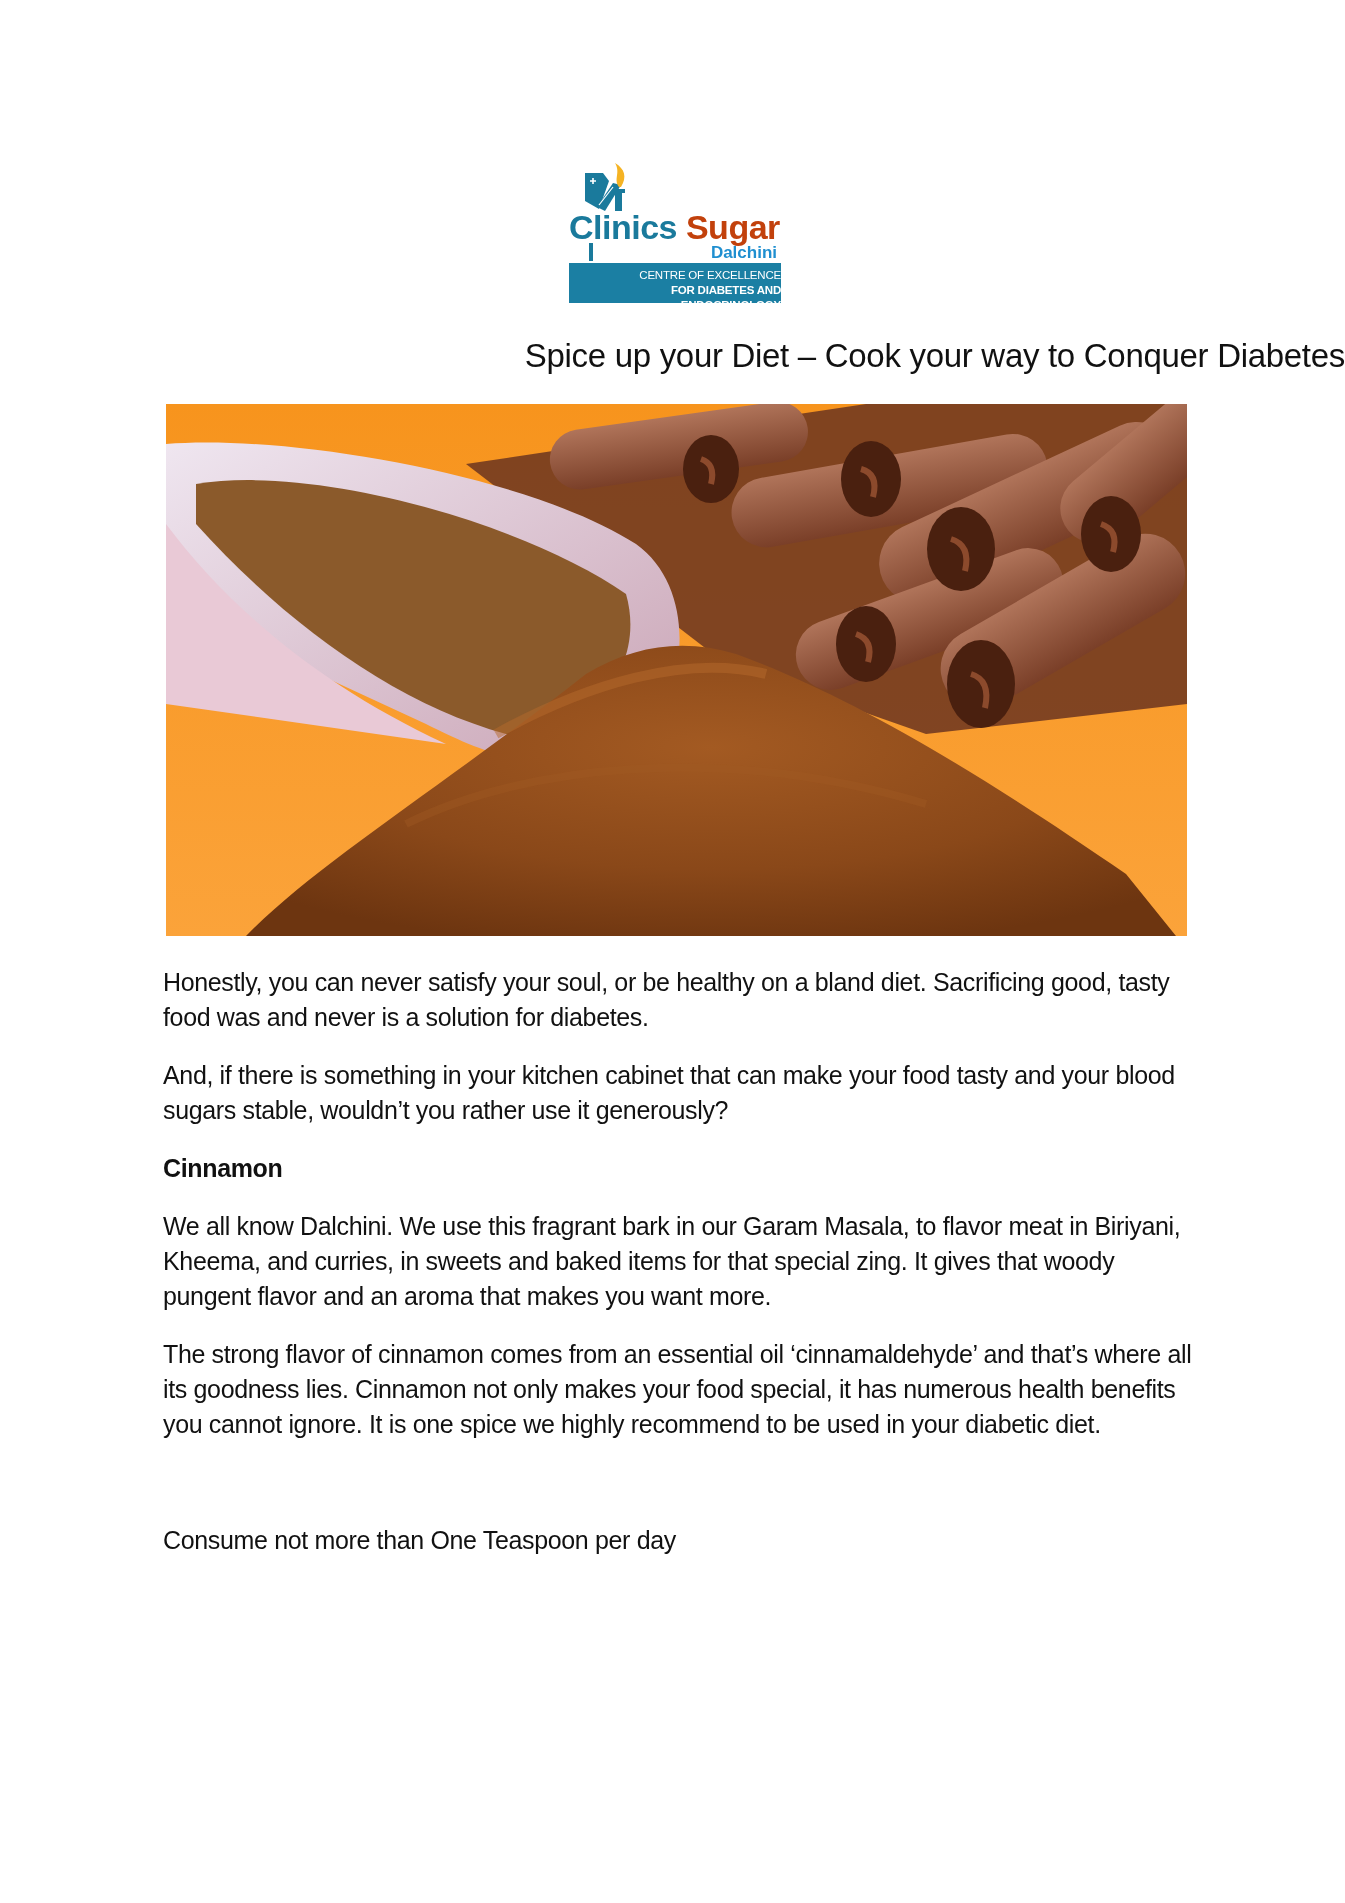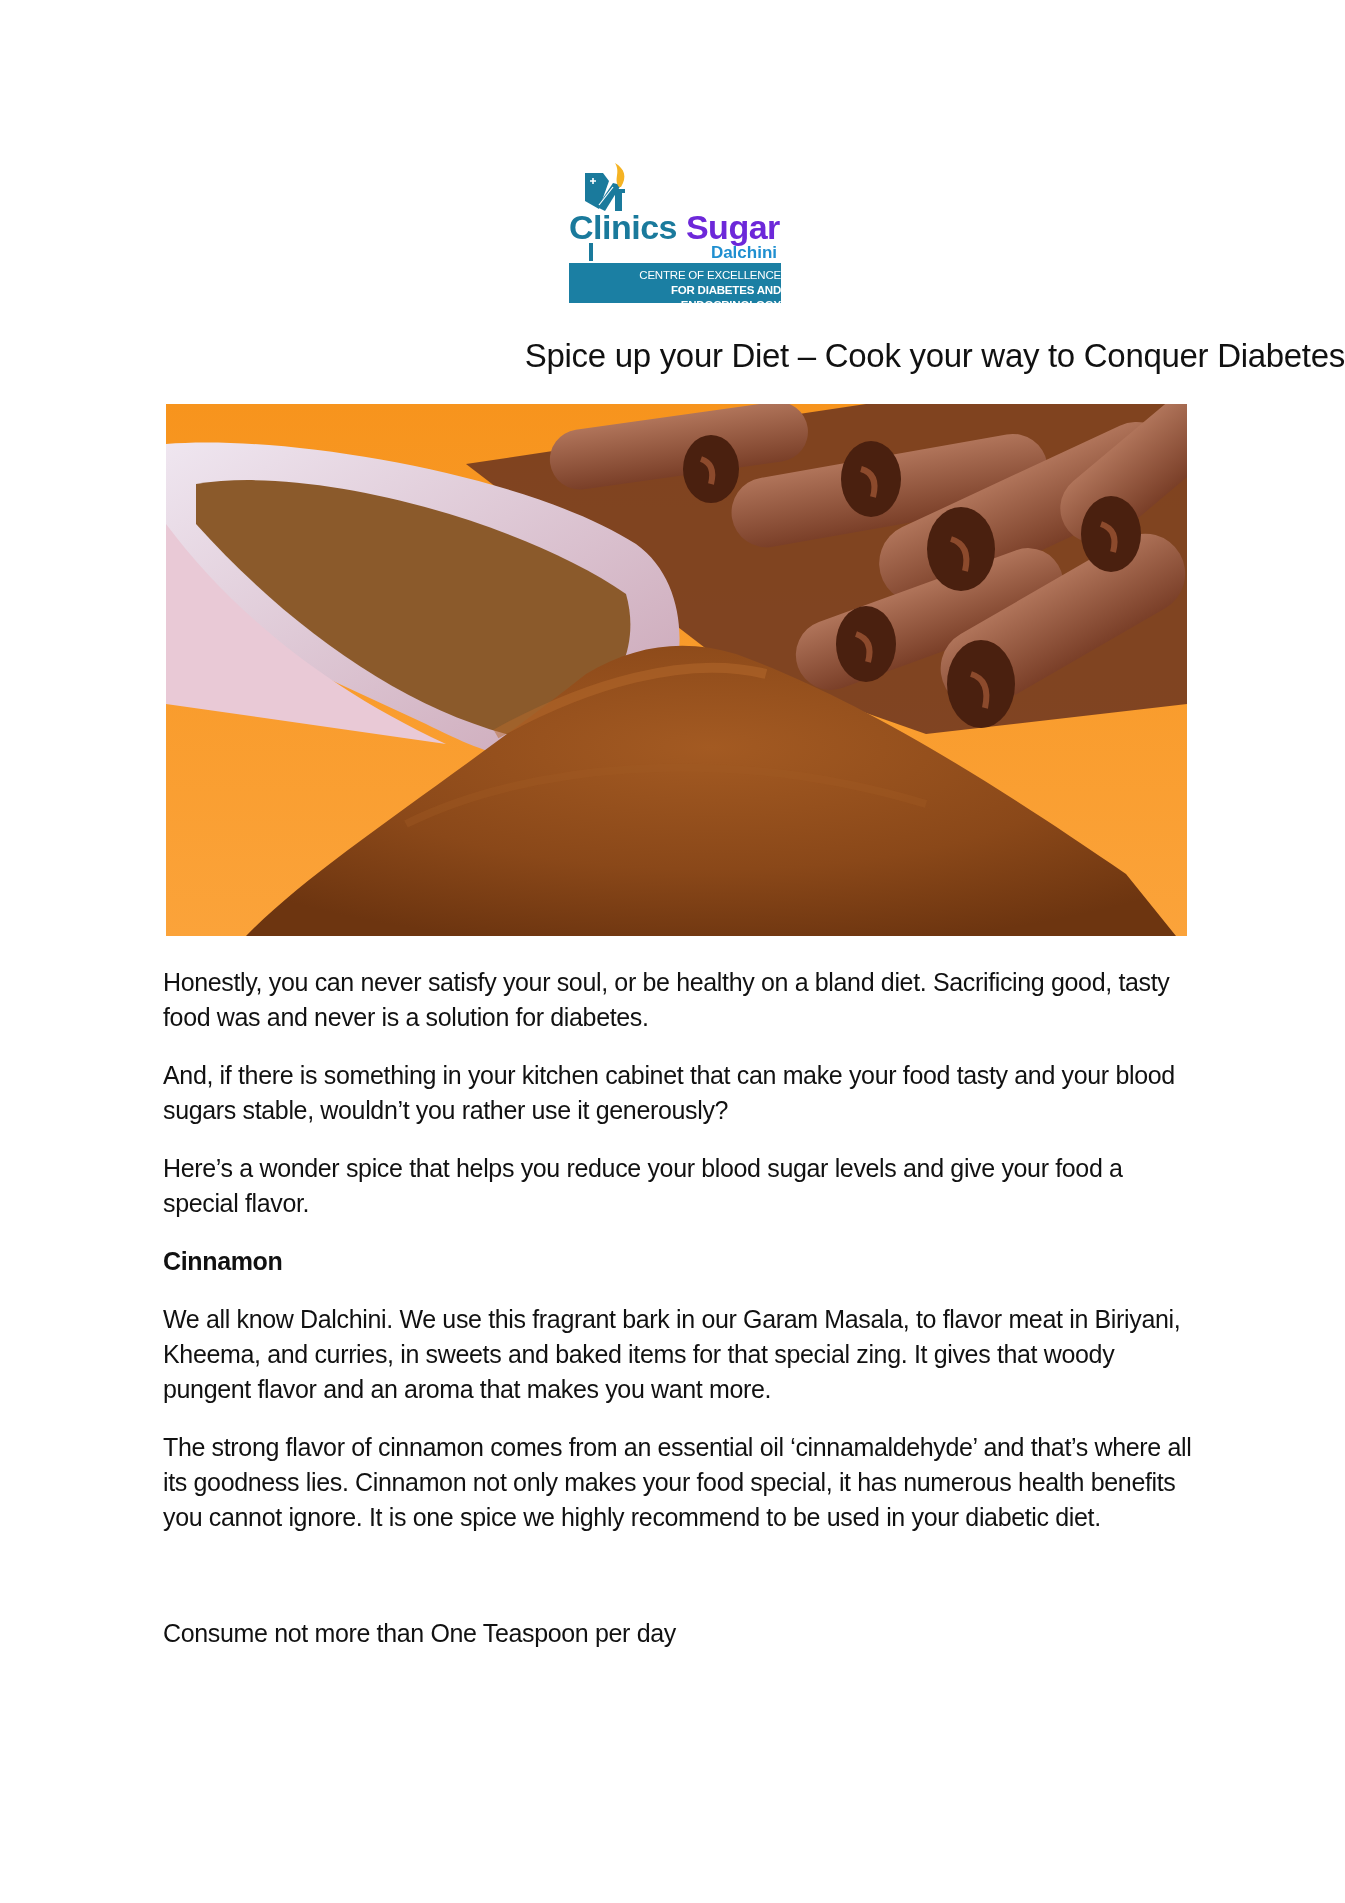--- a/index.html
+++ b/index.html
@@ -23,21 +23,21 @@
     .logo-word {
       position: absolute; left: 2px; top: 44px;
       font-family: "Liberation Sans", sans-serif;
       font-weight: bold;
       font-size: 34px;
       letter-spacing: -0.5px;
       line-height: 40px;
       white-space: nowrap;
     }
     .logo-word .apollo { color: #1a7a9c; }
-    .logo-word .sugar { color: #6d28d9; }
+    .logo-word .sugar { color: #c2410c; }
     .logo-clinics {
       position: absolute; right: 8px; top: 80px;
       font-family: "Liberation Sans", sans-serif;
       font-weight: bold;
       font-size: 17px;
       color: #1f8fd0;
     }
     .logo-stem {
       position: absolute; left: 22px; top: 80px; width: 4px; height: 18px; background: #1a7a9c;
     }
@@ -180,21 +180,20 @@
 
       <path d="M80 532 C150 460, 280 380, 420 270 C470 240, 520 235, 570 250 C680 290, 800 360, 960 470 L1010 532 Z" fill="url(#pile)"></path>
       <path d="M330 330 C420 280, 520 250, 600 270" stroke="#b56a2c" stroke-width="10" fill="none" opacity="0.5"></path>
       <path d="M240 420 C360 360, 560 340, 760 400" stroke="#a05a24" stroke-width="8" fill="none" opacity="0.4"></path>
     </svg>
   </div>
 
   <div class="body">
     <p>Honestly, you can never satisfy your soul, or be healthy on a bland diet. Sacrificing good, tasty food was and never is a solution for diabetes.</p>
     <p>And, if there is something in your kitchen cabinet that can make your food tasty and your blood sugars stable, wouldn’t you rather use it generously?</p>
-    <p>Here’s a wonder spice that helps you reduce your blood sugar levels and give your food a special flavor.</p>
     <p class="heading">Cinnamon</p>
     <p>We all know Dalchini. We use this fragrant bark in our Garam Masala, to flavor meat in Biriyani, Kheema, and curries, in sweets and baked items for that special zing. It gives that woody pungent flavor and an aroma that makes you want more.</p>
     <p>The strong flavor of cinnamon comes from an essential oil ‘cinnamaldehyde’ and that’s where all its goodness lies. Cinnamon not only makes your food special, it has numerous health benefits you cannot ignore. It is one spice we highly recommend to be used in your diabetic diet.</p>
     <div class="spacer"></div>
     <p>Consume not more than One Teaspoon per day</p>
   </div>
 
 </div>
 
 </body></html>

